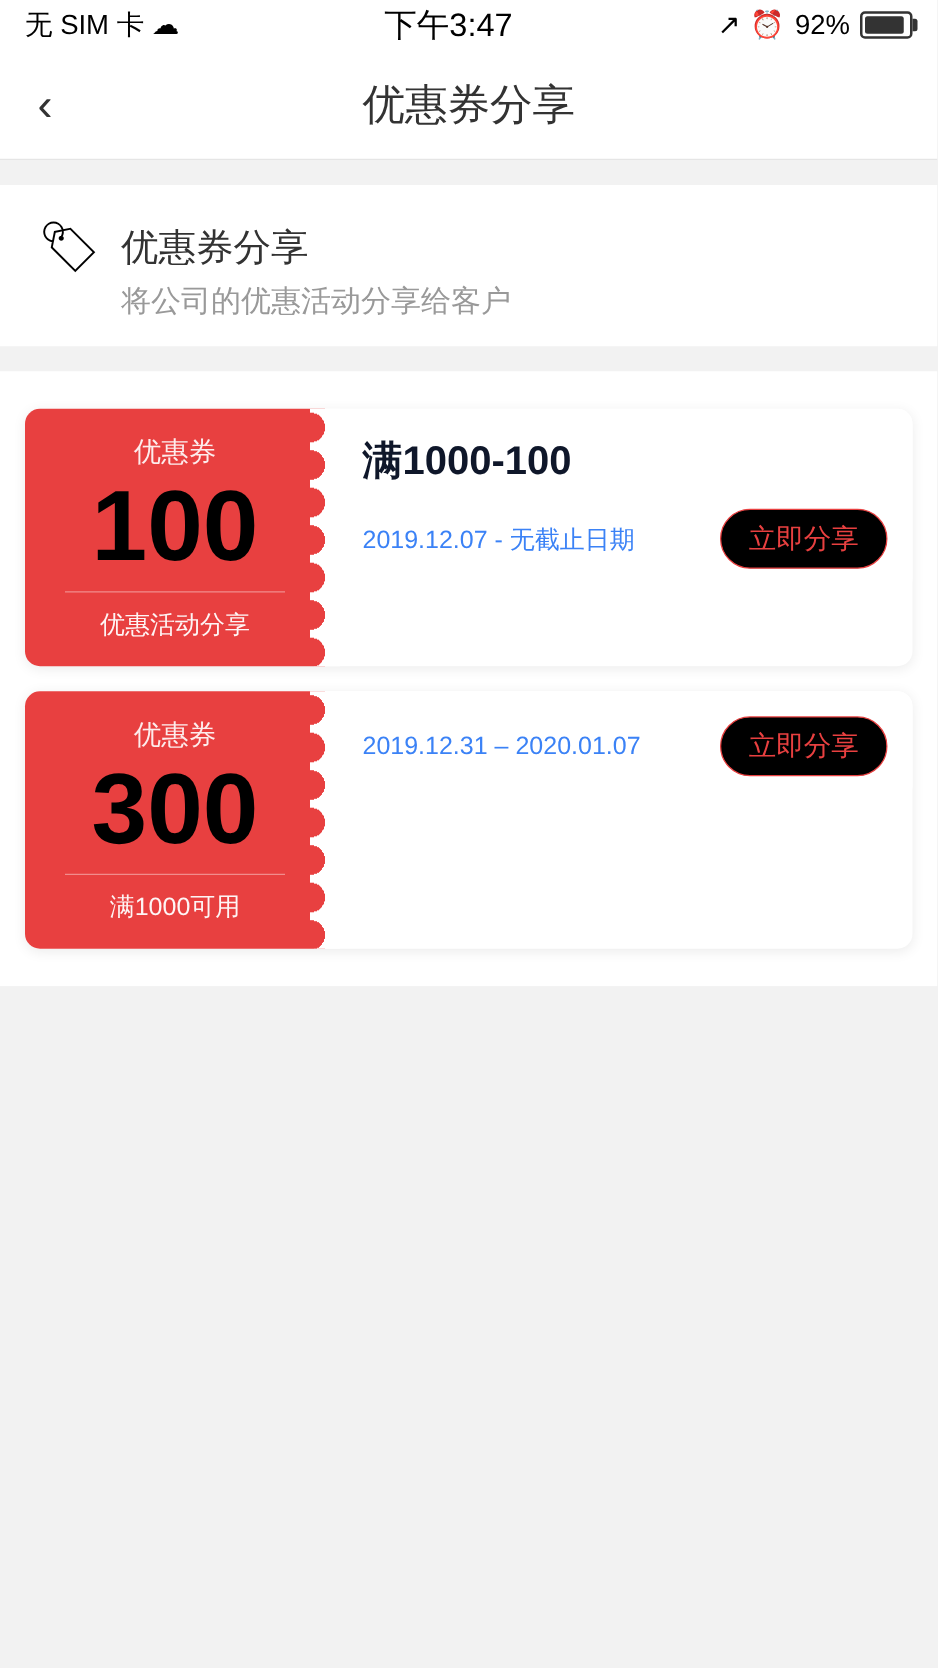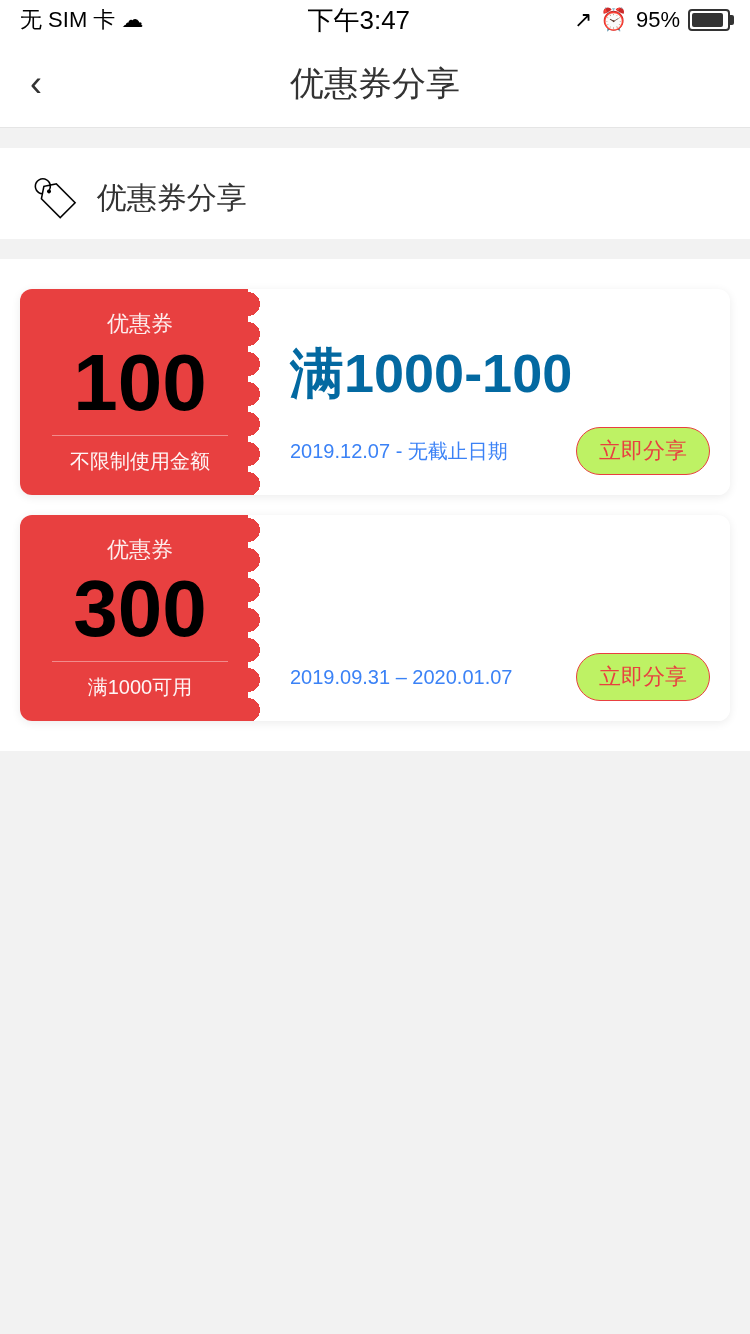--- a/index.html
+++ b/index.html
@@ -124,21 +124,21 @@
     
     .coupon-list {
       background: #fff;
       margin-top: 20px;
       padding: 10px 0;
     }
 
     
     .coupon-item {
       display: flex;
-      align-items: flex-end;
+      align-items: flex-start;
       margin: 20px 20px;
       border-radius: 12px;
       overflow: visible;
       box-shadow: 0 2px 10px rgba(0,0,0,0.08);
       position: relative;
       background: #fff;
     }
 
     
     .coupon-left {
@@ -201,41 +201,41 @@
       flex: 1;
       display: flex;
       flex-direction: column;
       justify-content: center;
       padding: 20px 20px 20px 30px;
       background: #fff;
       border-radius: 0 12px 12px 0;
       border-left: none;
     }
     .coupon-name {
-      font-size: 54px;
+      font-size: 32px;
       font-weight: 600;
-      color: #0369a1;
+      color: #0f172a;
       margin-bottom: 16px;
     }
     .coupon-meta {
       display: flex;
       align-items: center;
       justify-content: space-between;
       gap: 10px;
       flex-wrap: wrap;
     }
     .coupon-date {
       font-size: 20px;
       color: #3b82f6;
       flex-shrink: 0;
     }
     .coupon-share-btn {
       border: 1.5px solid #e84040;
       color: #e84040;
-      background: #bef264;
+      background: #000000;
       border-radius: 30px;
       padding: 8px 22px;
       font-size: 22px;
       cursor: pointer;
       white-space: nowrap;
       flex-shrink: 0;
     }
 
     
     .bottom-area {
@@ -247,49 +247,50 @@
 <body>
 
 <div class="status-bar">
   <div class="status-left">
     <span>无 SIM 卡 ☁</span>
   </div>
   <div class="status-center">下午3:47</div>
   <div class="status-right">
     <span>↗</span>
     <span>⏰</span>
-    <span>95%</span>
+    <span>92%</span>
     <span class="battery-icon">
       <span class="battery-fill"></span>
     </span>
   </div>
 </div>
 
 <div class="nav-bar">
   <div class="nav-back">‹</div>
   <div class="nav-title">优惠券分享</div>
 </div>
 
 <div class="section-header">
   <span class="section-icon">🏷</span>
   <div class="section-text-block">
     <div class="section-title">优惠券分享</div>
+    <div class="section-subtitle">将公司的优惠活动分享给客户</div>
   </div>
 </div>
 
 <div class="coupon-list">
 
   <div class="coupon-item">
     <div class="coupon-left">
       <div class="coupon-left-top">
         <div class="coupon-label">优惠券</div>
         <div class="coupon-amount">100</div>
       </div>
       <div class="coupon-divider"></div>
-      <div class="coupon-condition">不限制使用金额</div>
+      <div class="coupon-condition">优惠活动分享</div>
     </div>
     <div class="coupon-right">
       <div class="coupon-name">满1000-100</div>
       <div class="coupon-meta">
         <span class="coupon-date">2019.12.07 - 无截止日期</span>
         <button class="coupon-share-btn">立即分享</button>
       </div>
     </div>
   </div>
 
@@ -297,21 +298,21 @@
     <div class="coupon-left">
       <div class="coupon-left-top">
         <div class="coupon-label">优惠券</div>
         <div class="coupon-amount">300</div>
       </div>
       <div class="coupon-divider"></div>
       <div class="coupon-condition">满1000可用</div>
     </div>
     <div class="coupon-right">
       <div class="coupon-meta">
-        <span class="coupon-date">2019.09.31 – 2020.01.07</span>
+        <span class="coupon-date">2019.12.31 – 2020.01.07</span>
         <button class="coupon-share-btn">立即分享</button>
       </div>
     </div>
   </div>
 
 </div>
 
 <div class="bottom-area"></div>
 
 </body></html>

